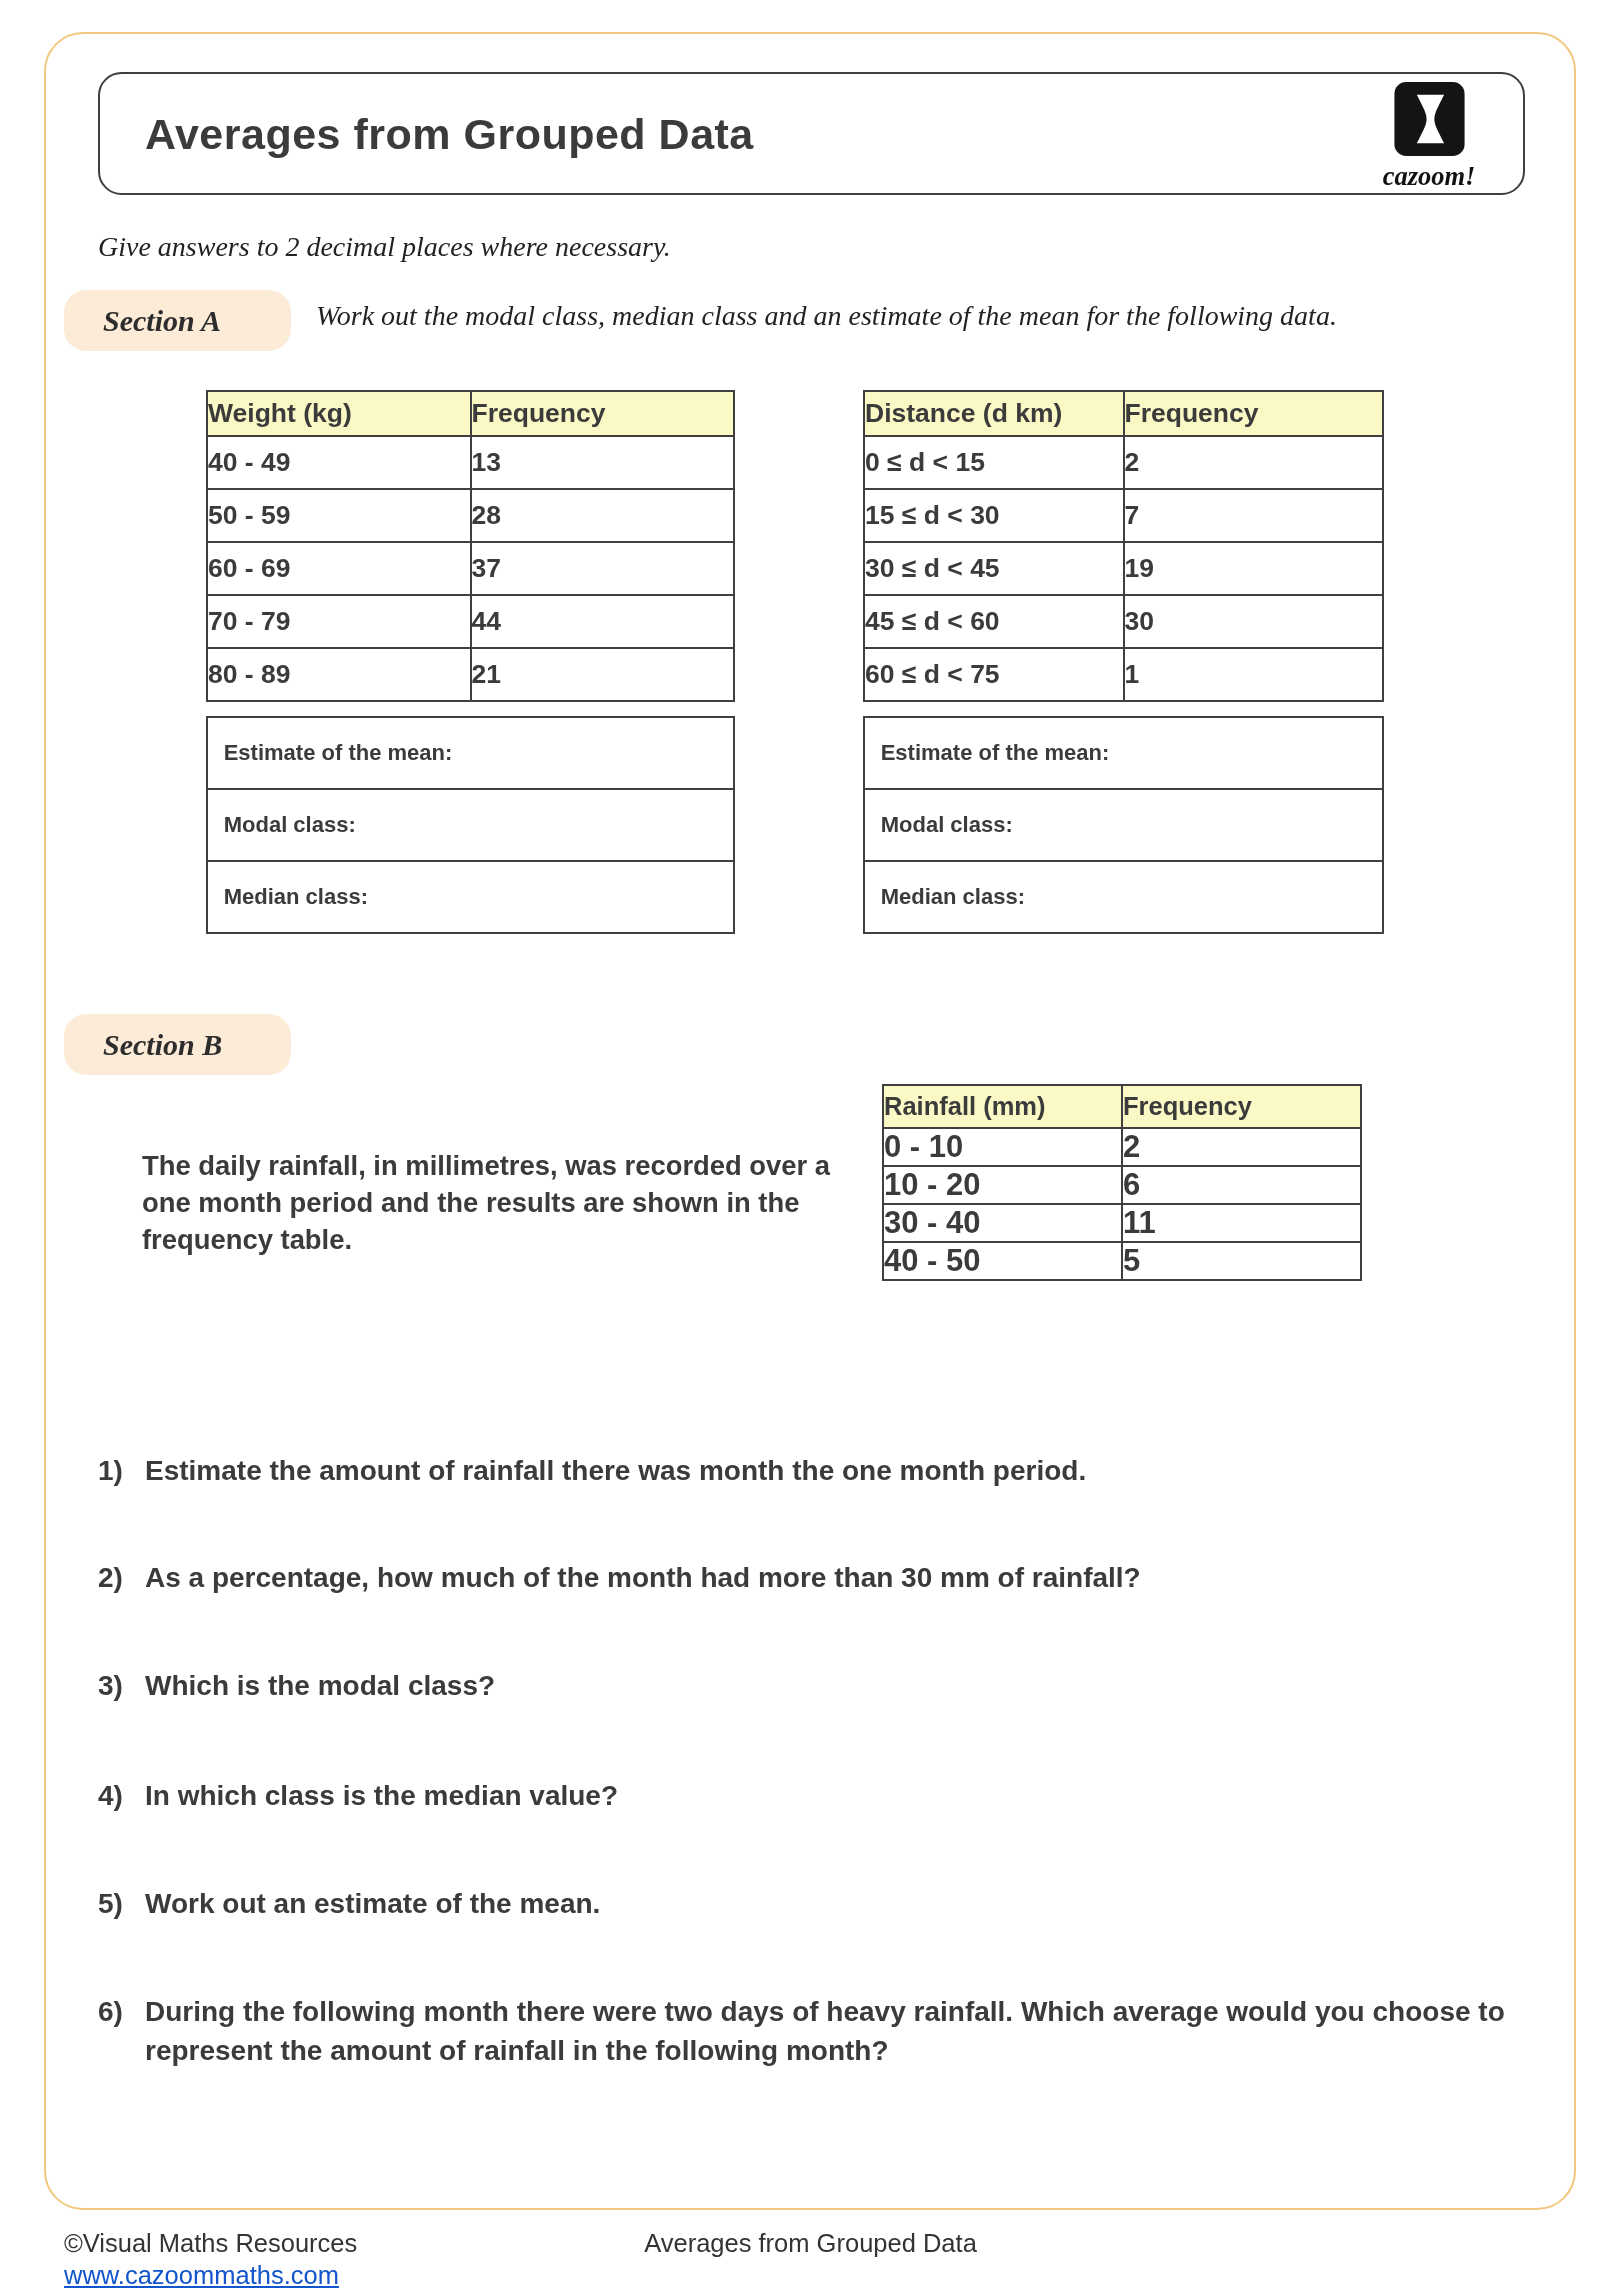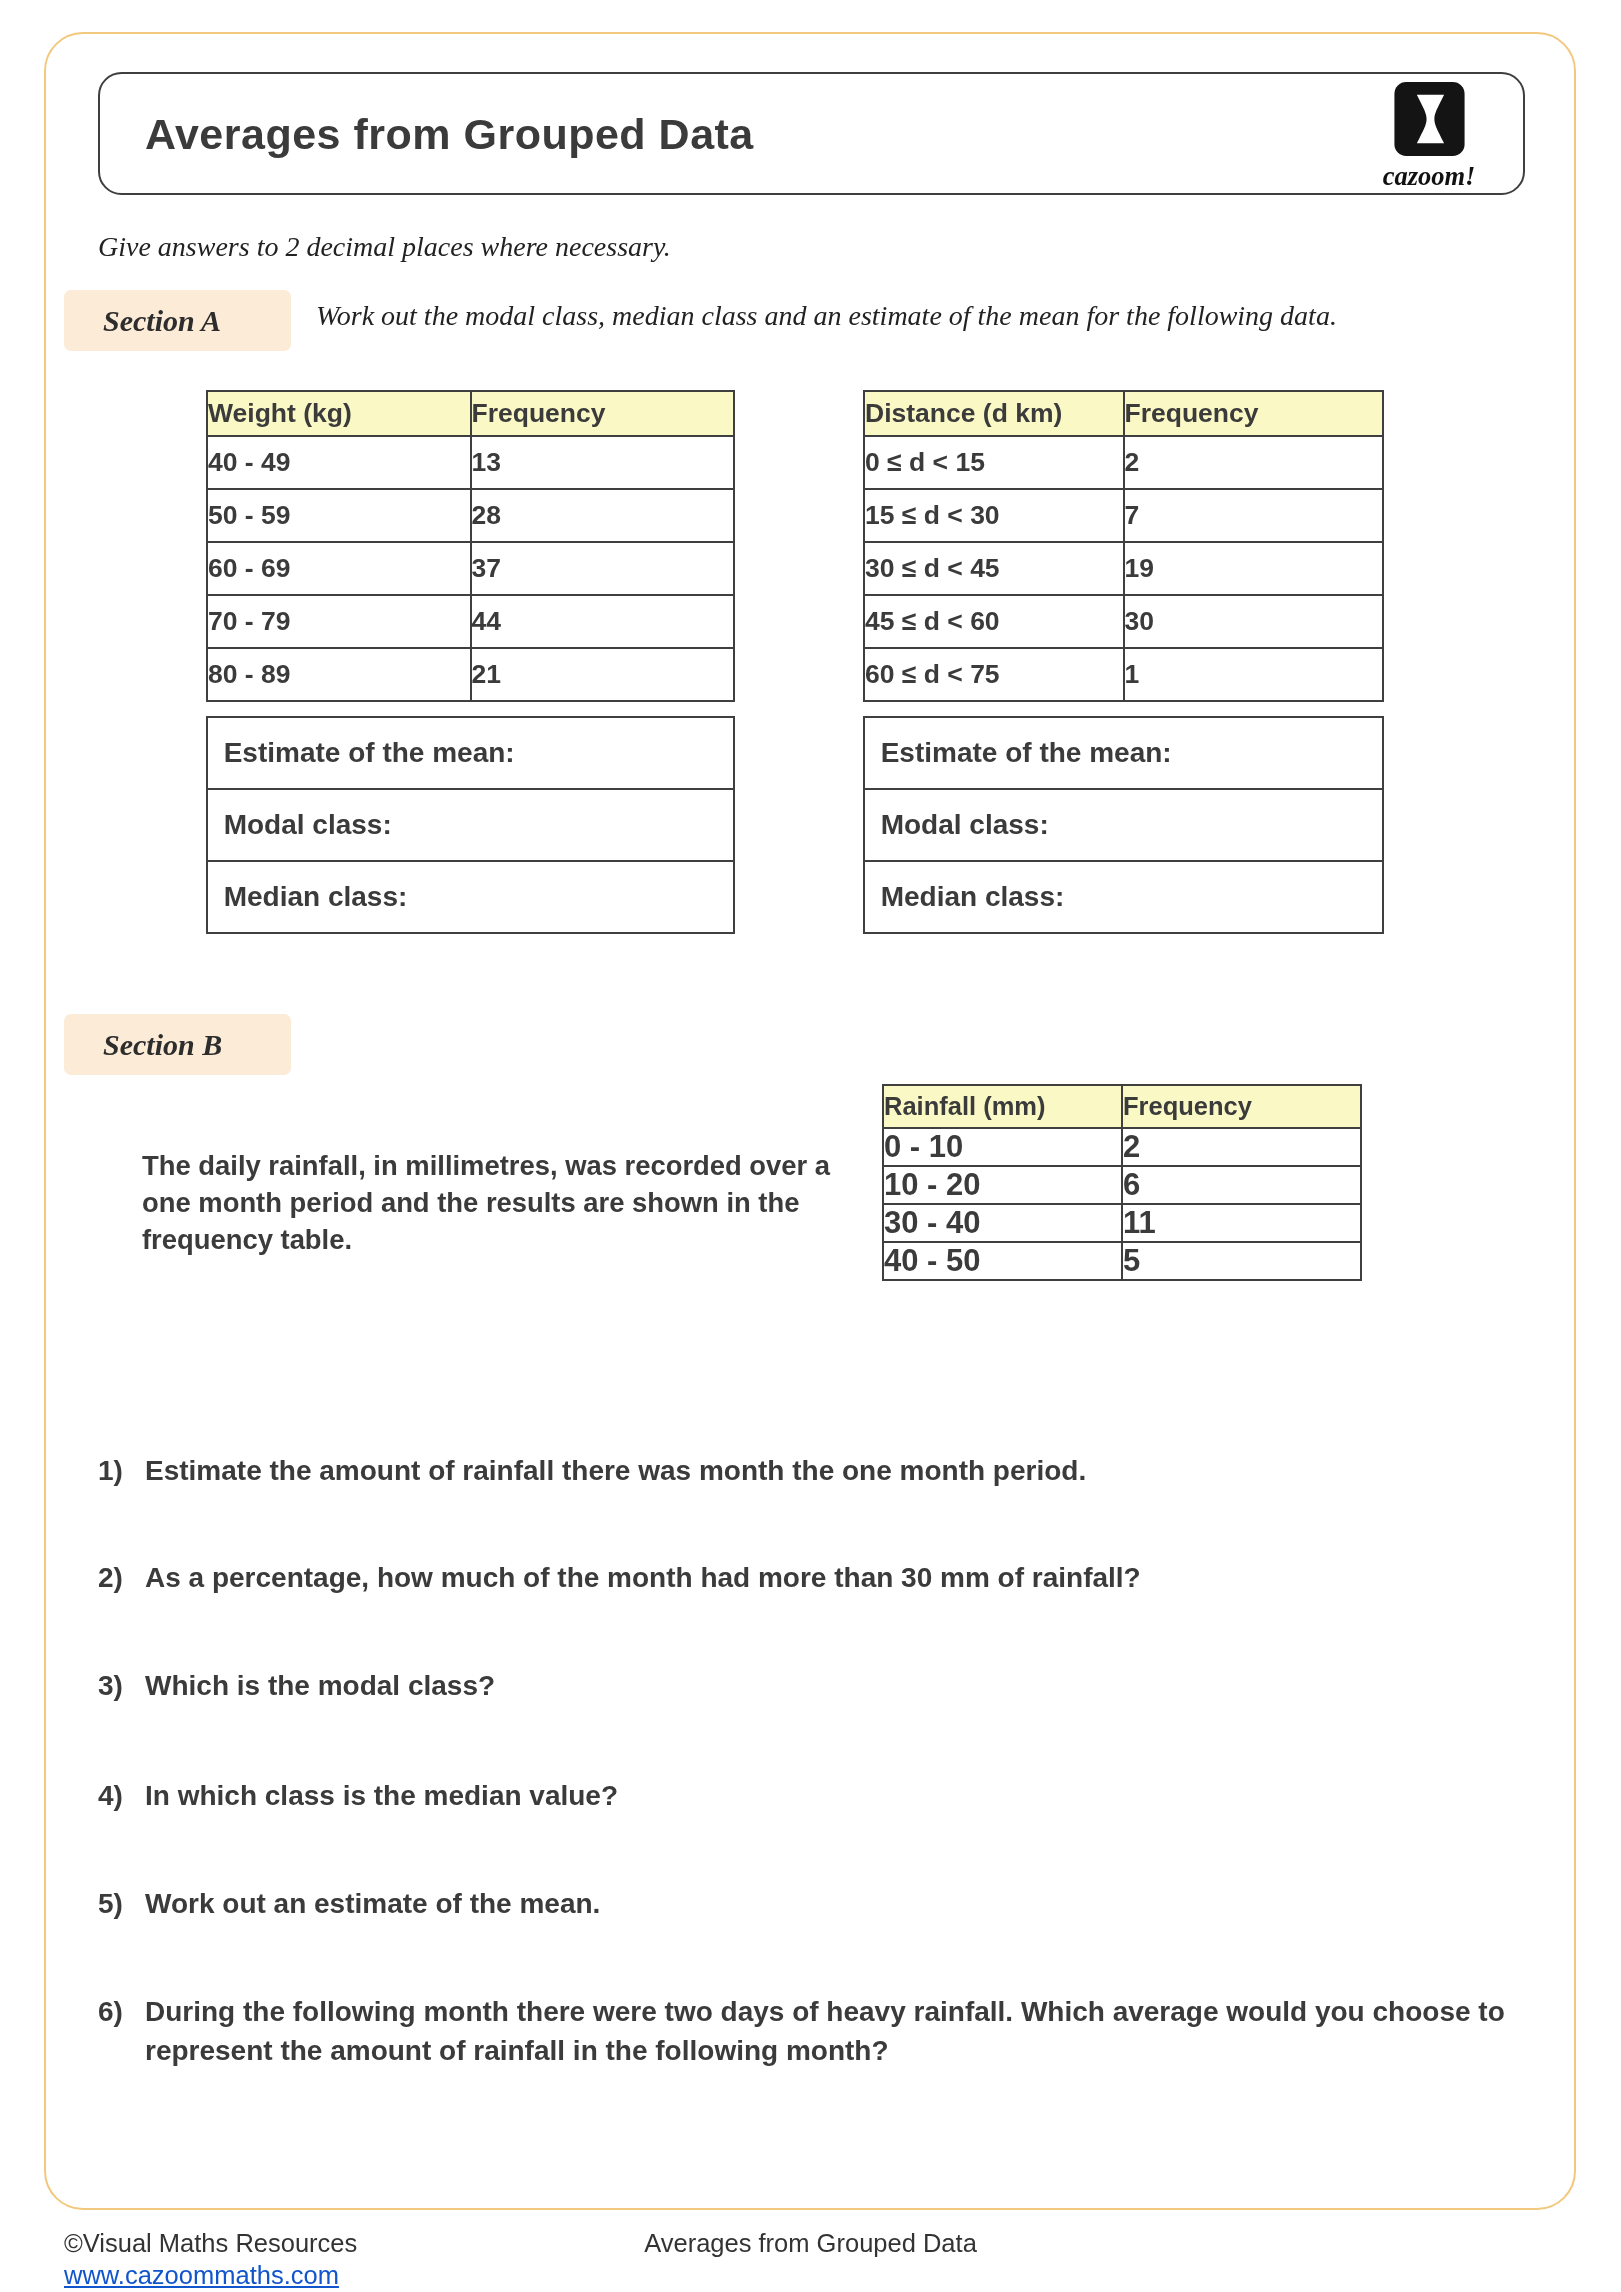--- a/index.html
+++ b/index.html
@@ -15,38 +15,38 @@
     font-size:43px; font-weight:bold; color:#3b3b3b; letter-spacing:0.5px; }
 
   .logo { position:absolute; right:25.5px; top:6.9px; width:137px; text-align:center; }
   .logo-text { font-family:"Liberation Serif", serif; font-style:italic; font-weight:bold;
     font-size:26.5px; color:#111; margin-top:0px; }
 
   .serif-italic { font-family:"Liberation Serif", serif; font-style:italic; color:#222; }
   .top-instruction { position:absolute; left:98px; top:231px; font-size:28px; }
 
   .section-badge { position:absolute; left:64px; width:227px; height:61px;
-    background:#FBEBD7; border-radius:7px; display:flex; align-items:center;
+    background:#FBEBD7; border-radius:22px; display:flex; align-items:center;
     padding-left:39px; font-family:"Liberation Serif", serif; font-style:italic;
     font-weight:bold; font-size:30px; color:#2d2d2d; }
   .badge-a { top:290px; }
   .badge-b { top:1014px; }
   .section-instruction { position:absolute; left:316px; top:300px; width:1206px; font-size:28px; }
 
   table.data-table { position:absolute; border-collapse:collapse; table-layout:fixed; background:#fff; }
   .data-table th, .data-table td { border:2px solid #3f3f3f; text-align:left;
     font-weight:bold; color:#3b3b3b; }
   .data-table th { background:#FAF8C5; height:45px; font-size:26.5px; }
   .data-table td { height:53px; font-size:26.5px;margin-top:6px; }
   table.compact th { height:43px; font-size:25.5px; }
   table.compact td { height:33px; font-size:31px; }
 
   .answer-stack { position:absolute; }
   .answer-box { width:100%; height:74px; border:2px solid #3f3f3f; background:#fff;
-    display:flex; align-items:center; padding-left:15.7px; font-weight:bold; font-size:28px; color:#3b3b3b; }
+    display:flex; align-items:center; padding-left:15.7px; font-weight:bold; font-size:22px; color:#3b3b3b; }
   .answer-box + .answer-box { margin-top:-2px; }
 
   .intro-text { position:absolute; left:142px; top:1147px; width:701px;
     font-weight:bold; font-size:27.4px; line-height:37px; color:#3b3b3b; }
 
   .question { position:absolute; left:98px; width:1425px; display:flex;
     font-weight:bold; font-size:28px; color:#3b3b3b; line-height:39px; }
   .qnum { width:47px; flex:none; }
   .qtext { flex:1; max-width:1372px; }
 

